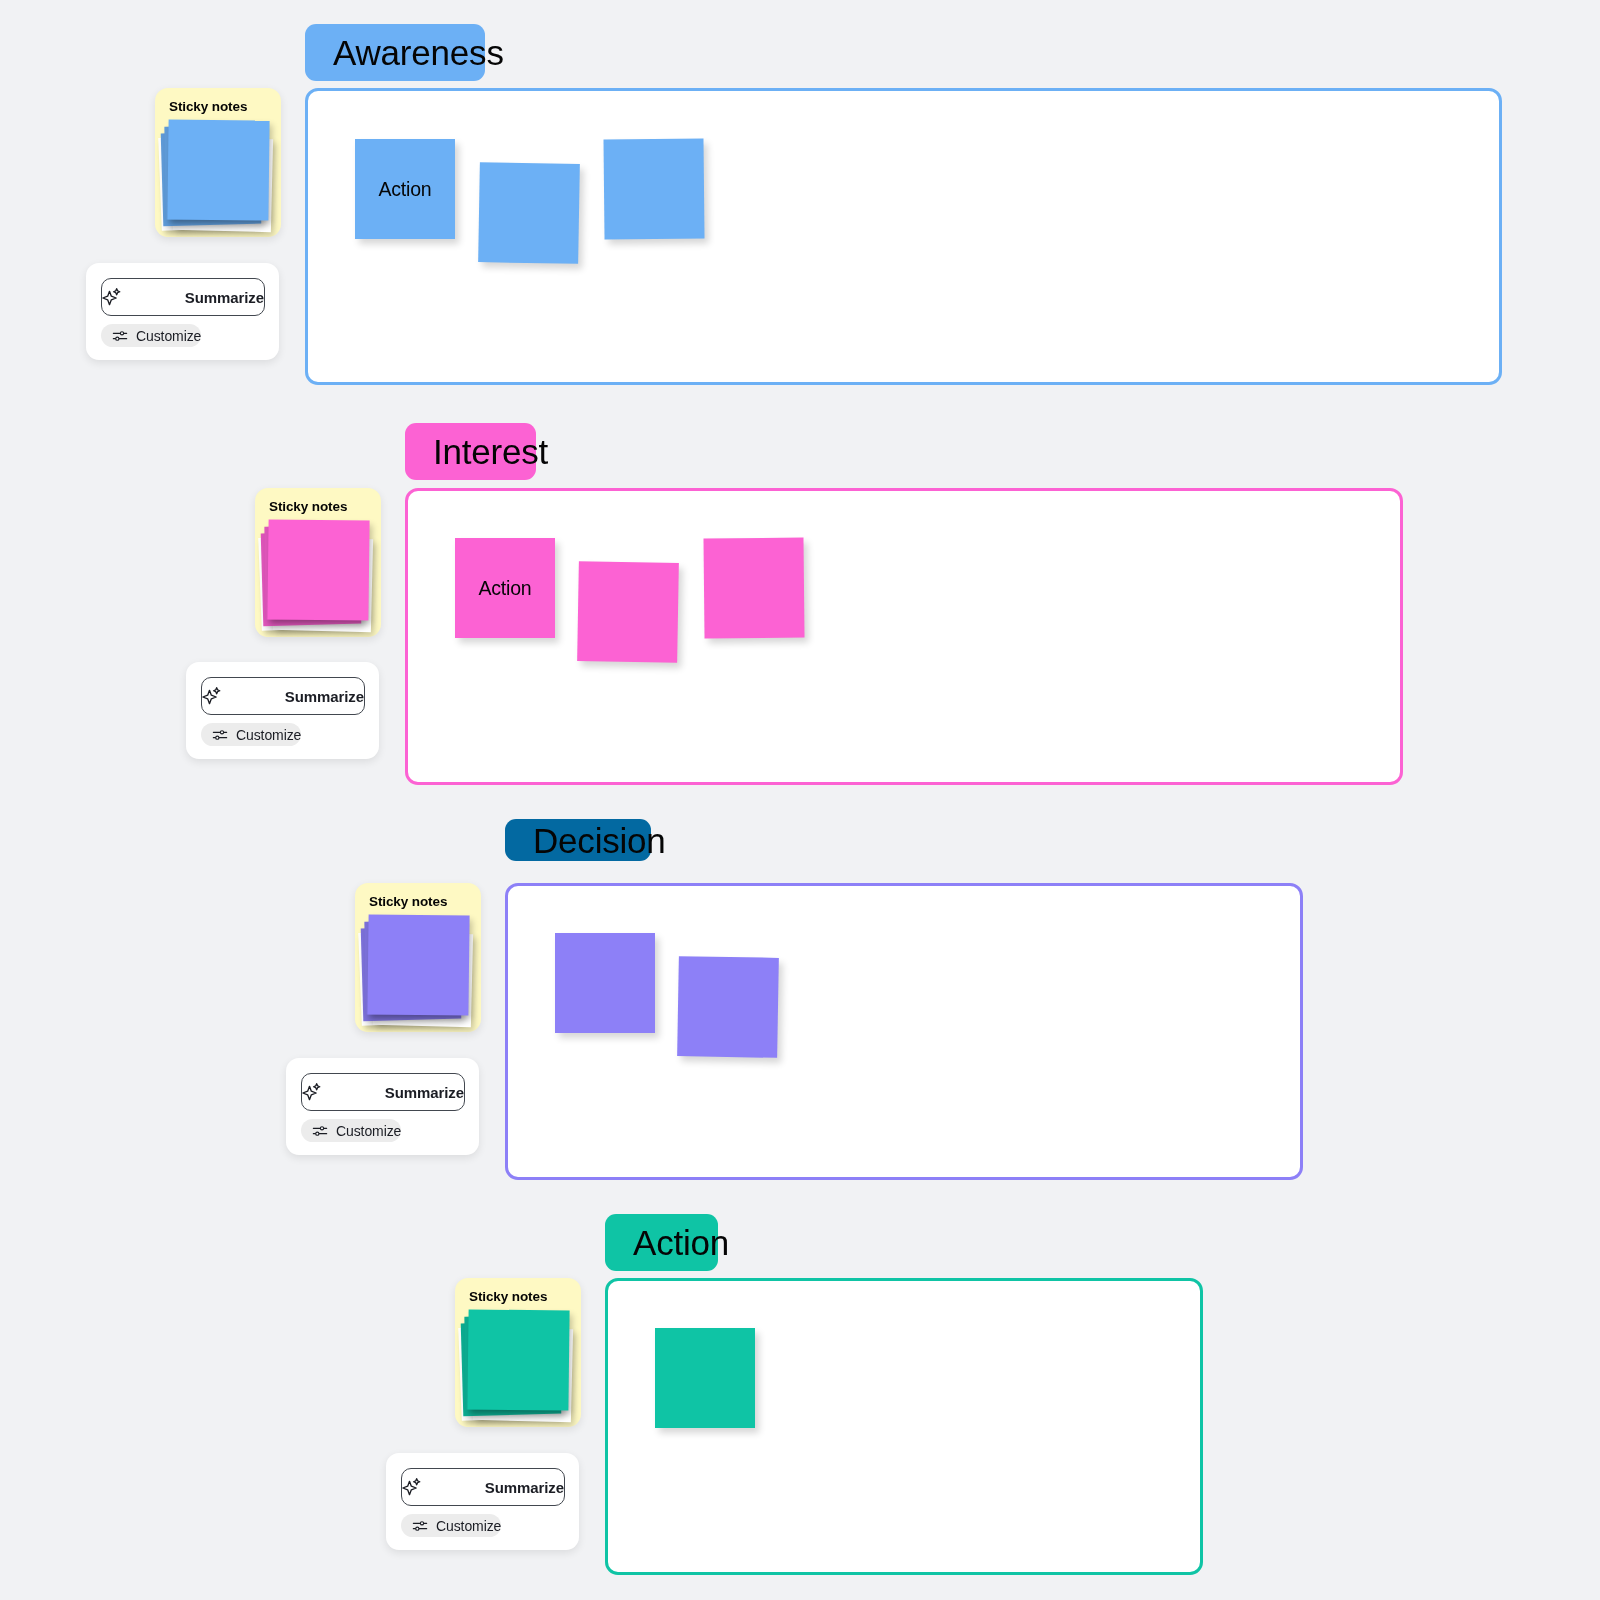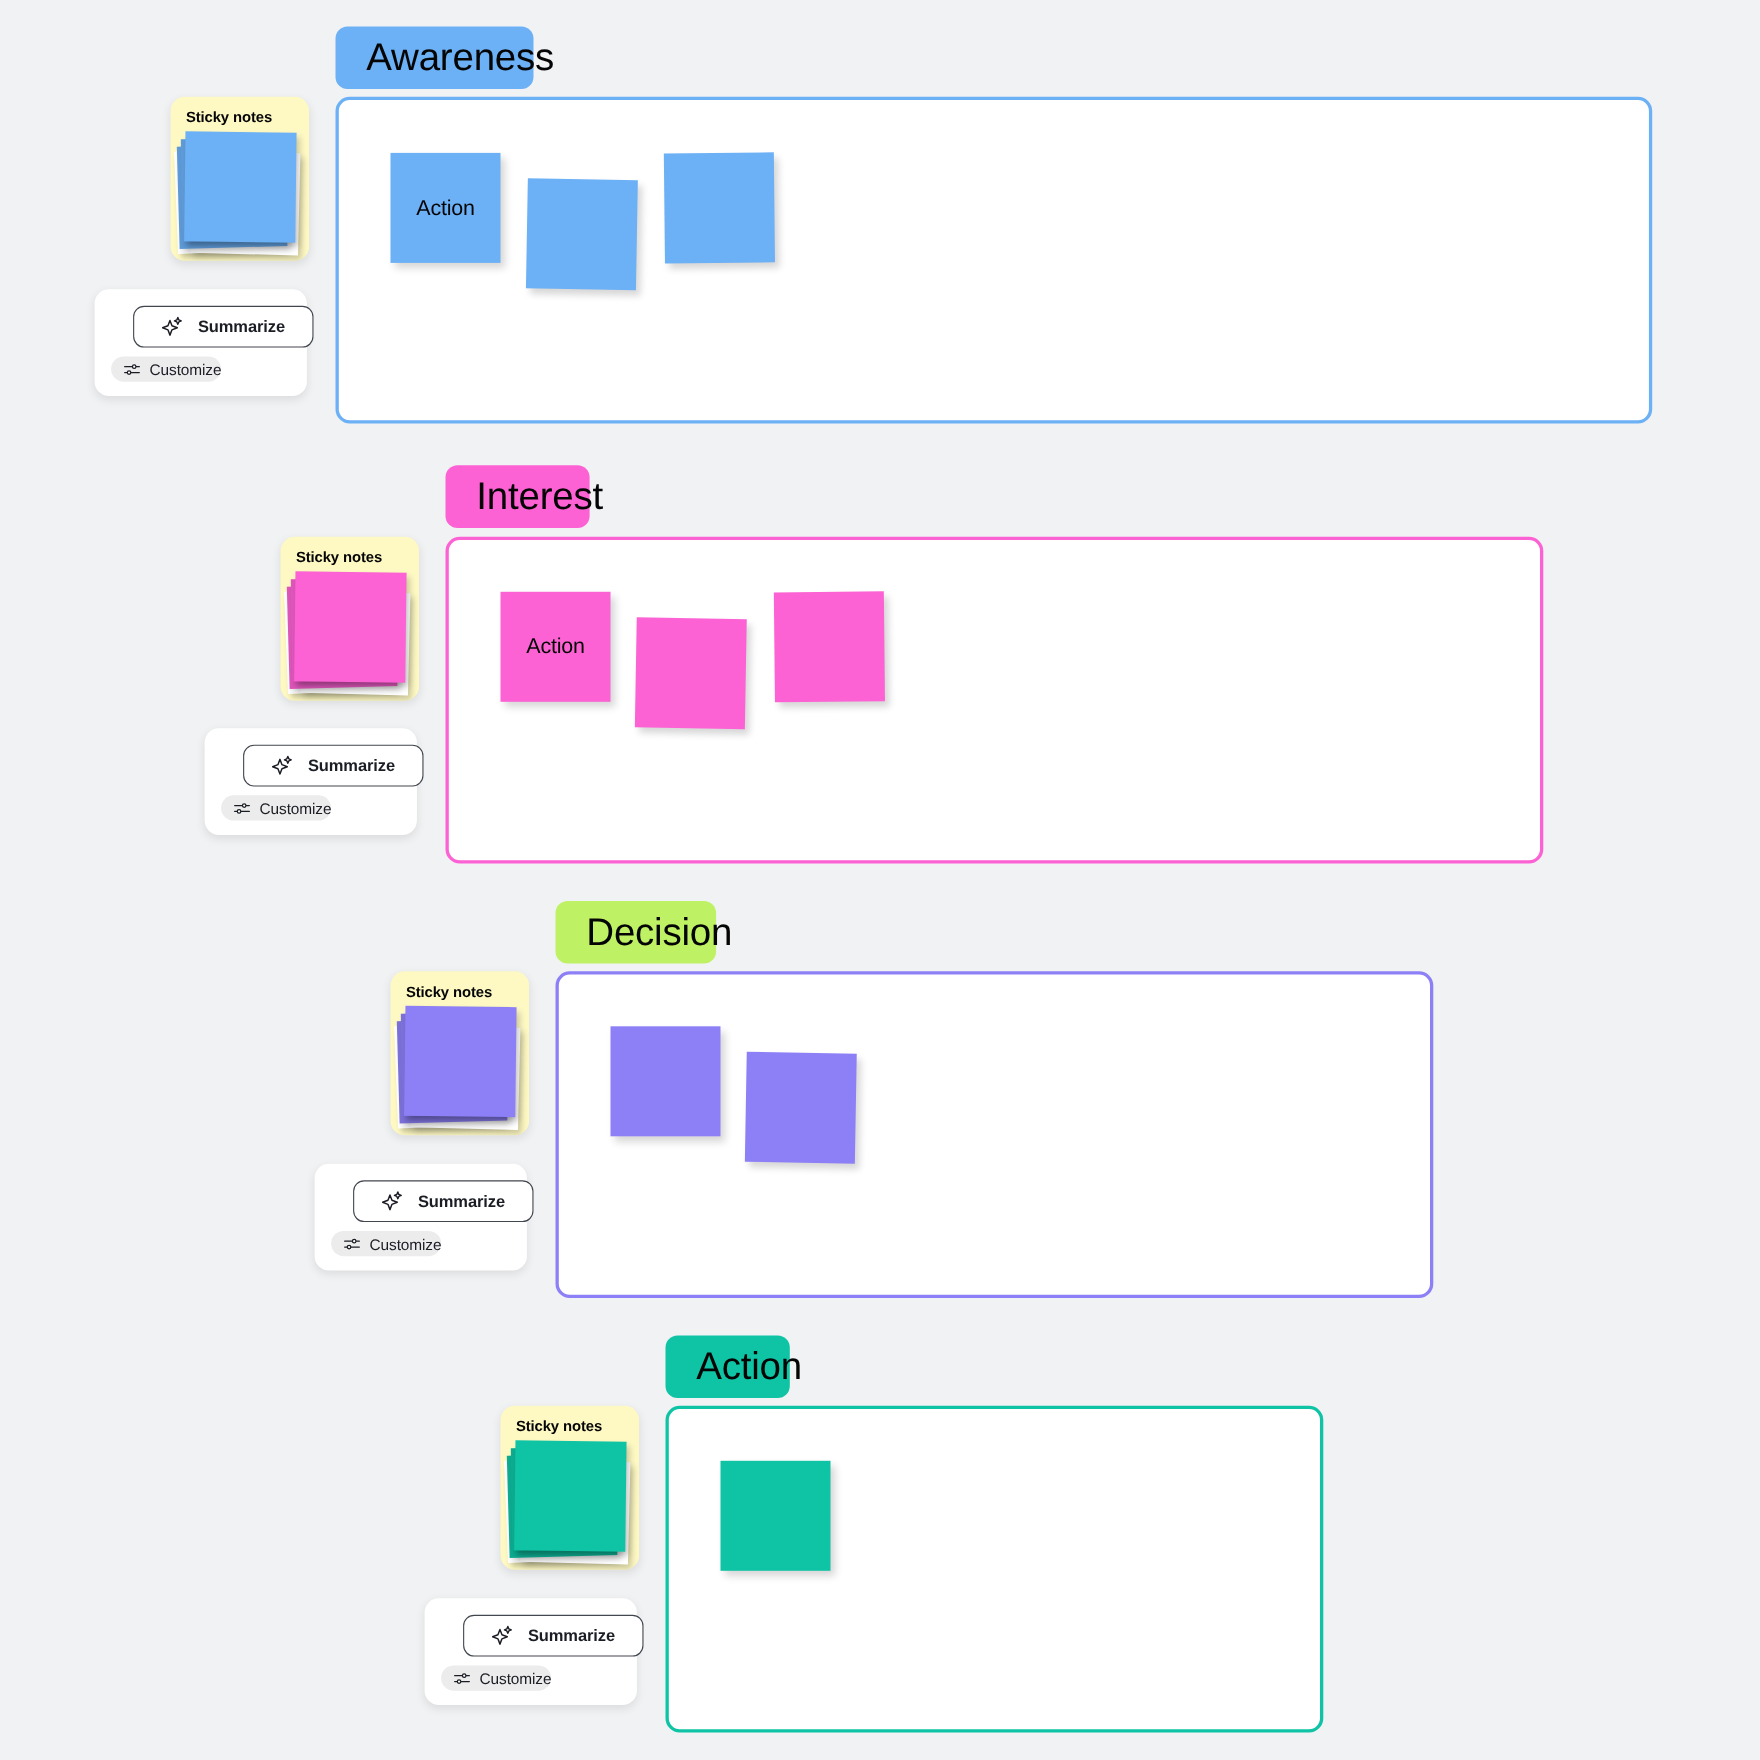--- a/index.html
+++ b/index.html
@@ -10,22 +10,22 @@
         font-size:35px;line-height:1;color:#050505;padding-left:28px;letter-spacing:-.2px;}
   .frame{position:absolute;background:#fff;border-radius:13px;box-sizing:border-box;border:3px solid;}
 
   .scard{position:absolute;background:#fef9c3;border-radius:13px;box-shadow:0 3px 9px rgba(0,0,0,.09);box-sizing:border-box;overflow:hidden;}
   .scard .slabel{position:absolute;left:14px;top:11px;font-weight:bold;font-size:13.5px;color:#050505;letter-spacing:-.1px;}
   .stack{position:absolute;left:0;top:0;width:100%;height:100%;}
   .stack i{position:absolute;display:block;}
 
   .panel{position:absolute;background:#fff;border-radius:13px;box-shadow:0 3px 9px rgba(0,0,0,.09);}
   .sumbtn{position:absolute;border:1.3px solid #42474f;border-radius:10px;background:#fff;
-          display:flex;align-items:center;justify-content:center;gap:13px;
-          font-weight:bold;font-size:15px;color:#1b1d24;box-sizing:border-box;letter-spacing:-.1px;margin-left:20px;}
+          display:flex;align-items:center;justify-content:space-between;gap:13px;
+          font-weight:bold;font-size:15px;color:#1b1d24;box-sizing:border-box;letter-spacing:-.1px;}
   .custbtn{position:absolute;background:#ececec;border-radius:14px;display:flex;align-items:center;gap:8px;
            padding-left:11px;box-sizing:border-box;font-size:14px;color:#1b1d24;letter-spacing:-.1px;}
 
   .note{position:absolute;display:flex;align-items:center;justify-content:center;}
   .note span{font-size:19.5px;color:#050505;letter-spacing:-.2px;}
 </style>
 </head>
 <body style="background: rgb(241, 242, 244);">
 
 <div id="root">
@@ -102,21 +102,21 @@
       <span style="display: flex;">
         <svg width="16" height="16" viewBox="0 0 24 24" fill="none" stroke="#1b1d24" stroke-width="1.7" stroke-linecap="round">
           <line x1="2" y1="8" x2="22" y2="8"></line>
           <line x1="2" y1="16" x2="22" y2="16"></line>
           <circle cx="15" cy="8" r="2.4" fill="#fff"></circle>
           <circle cx="8" cy="16" r="2.4" fill="#fff"></circle>
         </svg>
       </span>
       <span>Customize</span>
     </div>
-    <div class="chip" style="left: 505px; top: 819px; width: 146px; height: 57px; background: #bef264;">
+    <div class="chip" style="left: 505px; top: 819px; width: 146px; height: 42px; background: #0369a1;">
       <span>Decision</span>
     </div>
     <div class="frame" style="left: 505px; top: 883px; width: 798px; height: 297px; border-color: rgb(141, 128, 247);"></div>
     <div class="note" style="left: 555px; top: 933px; width: 100px; height: 100px; background: rgb(141, 128, 247); transform: rotate(0deg); box-shadow: rgba(0, 0, 0, 0.16) 4px 5px 7px;"></div>
     <div class="note" style="left: 678px; top: 957px; width: 100px; height: 100px; background: rgb(141, 128, 247); transform: rotate(1deg); box-shadow: rgba(0, 0, 0, 0.16) 4px 5px 7px;"></div>
     <div class="scard" style="left: 355px; top: 883px; width: 126px; height: 149px;">
       <div class="slabel">Sticky notes</div>
       <div class="stack">
         <i style="left: 5px; top: 48px; width: 98px; height: 93px; background: rgb(255, 255, 255); transform: rotate(-2.2deg); box-shadow: rgba(0, 0, 0, 0.2) 3px 4px 6px;"></i>
         <i style="left: 19px; top: 50px; width: 98px; height: 93px; background: rgb(255, 255, 255); transform: rotate(1.4deg); box-shadow: rgba(0, 0, 0, 0.2) 3px 4px 6px;"></i>

